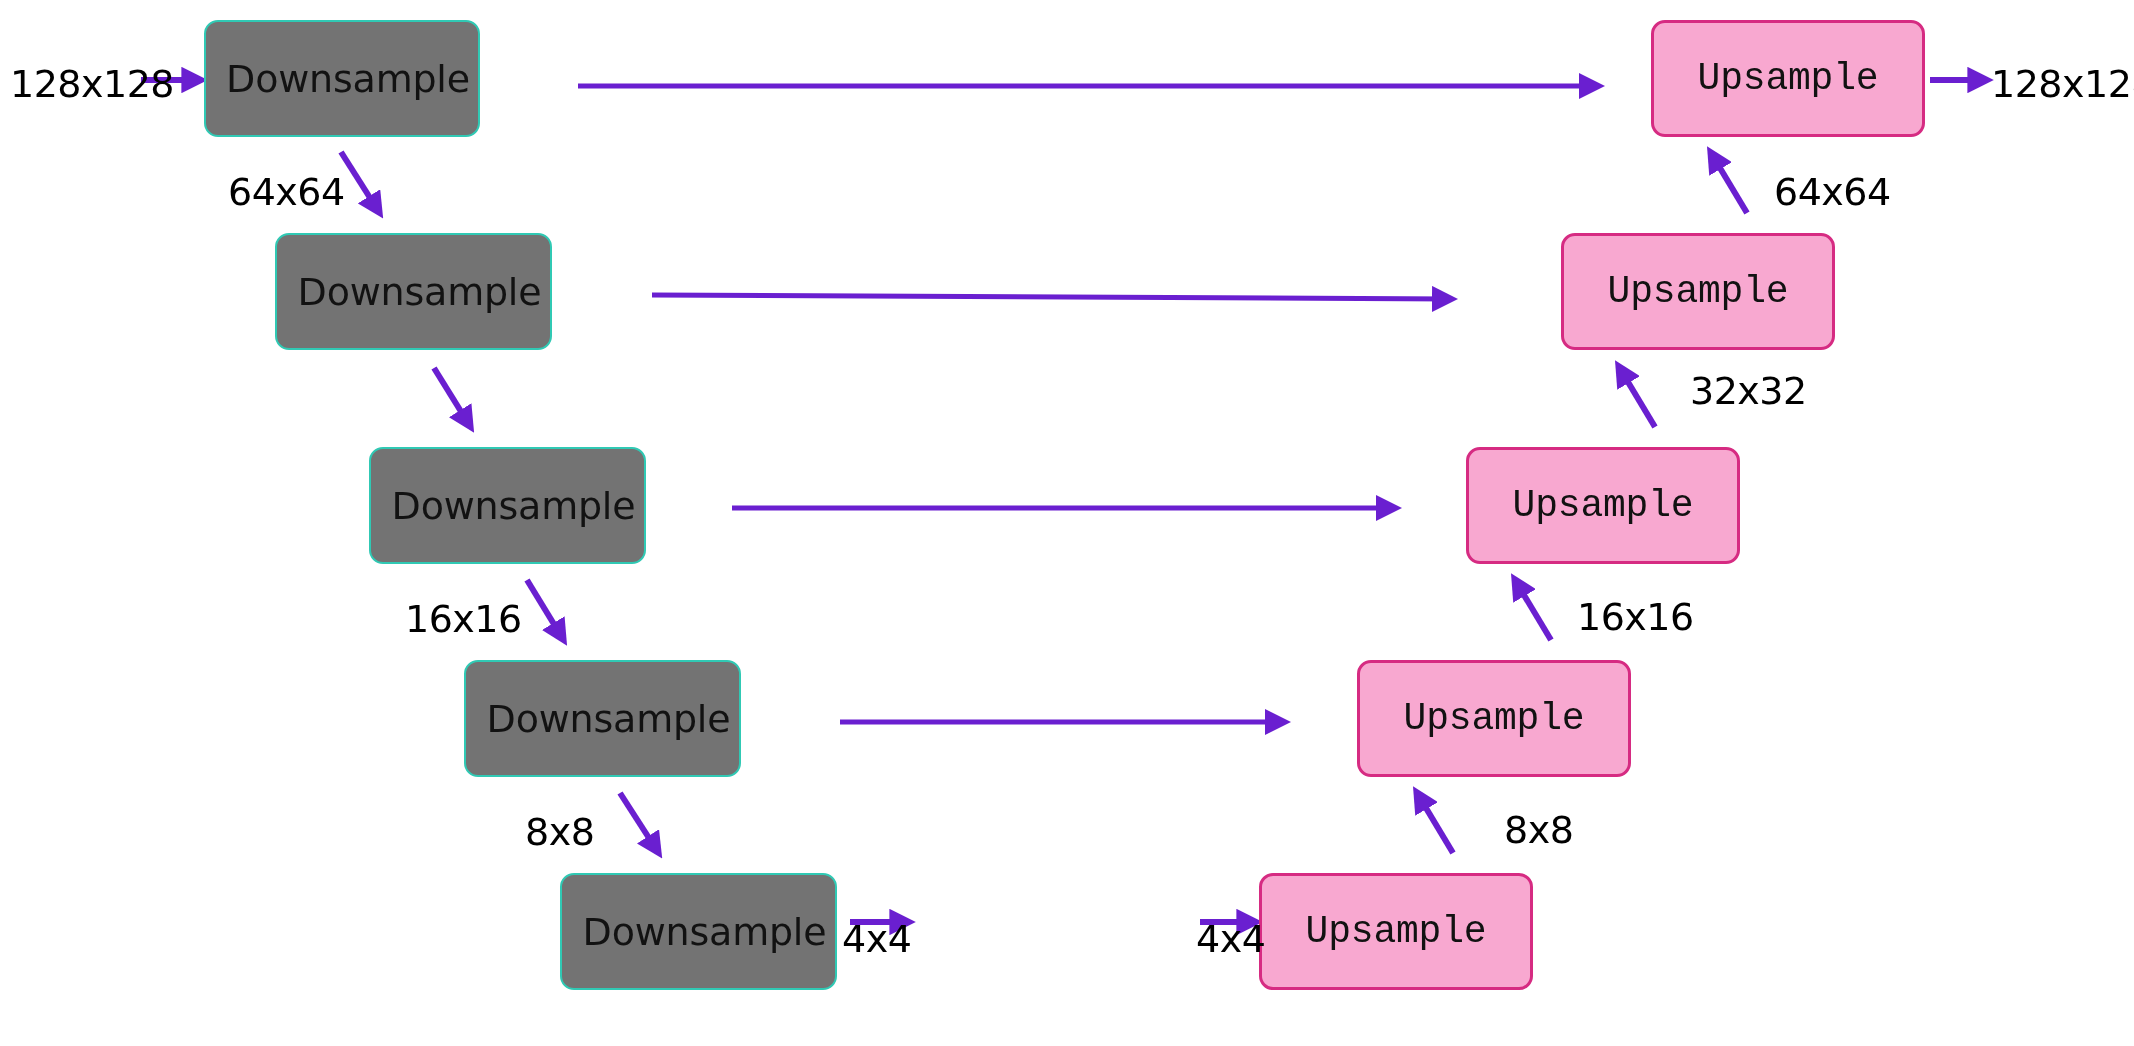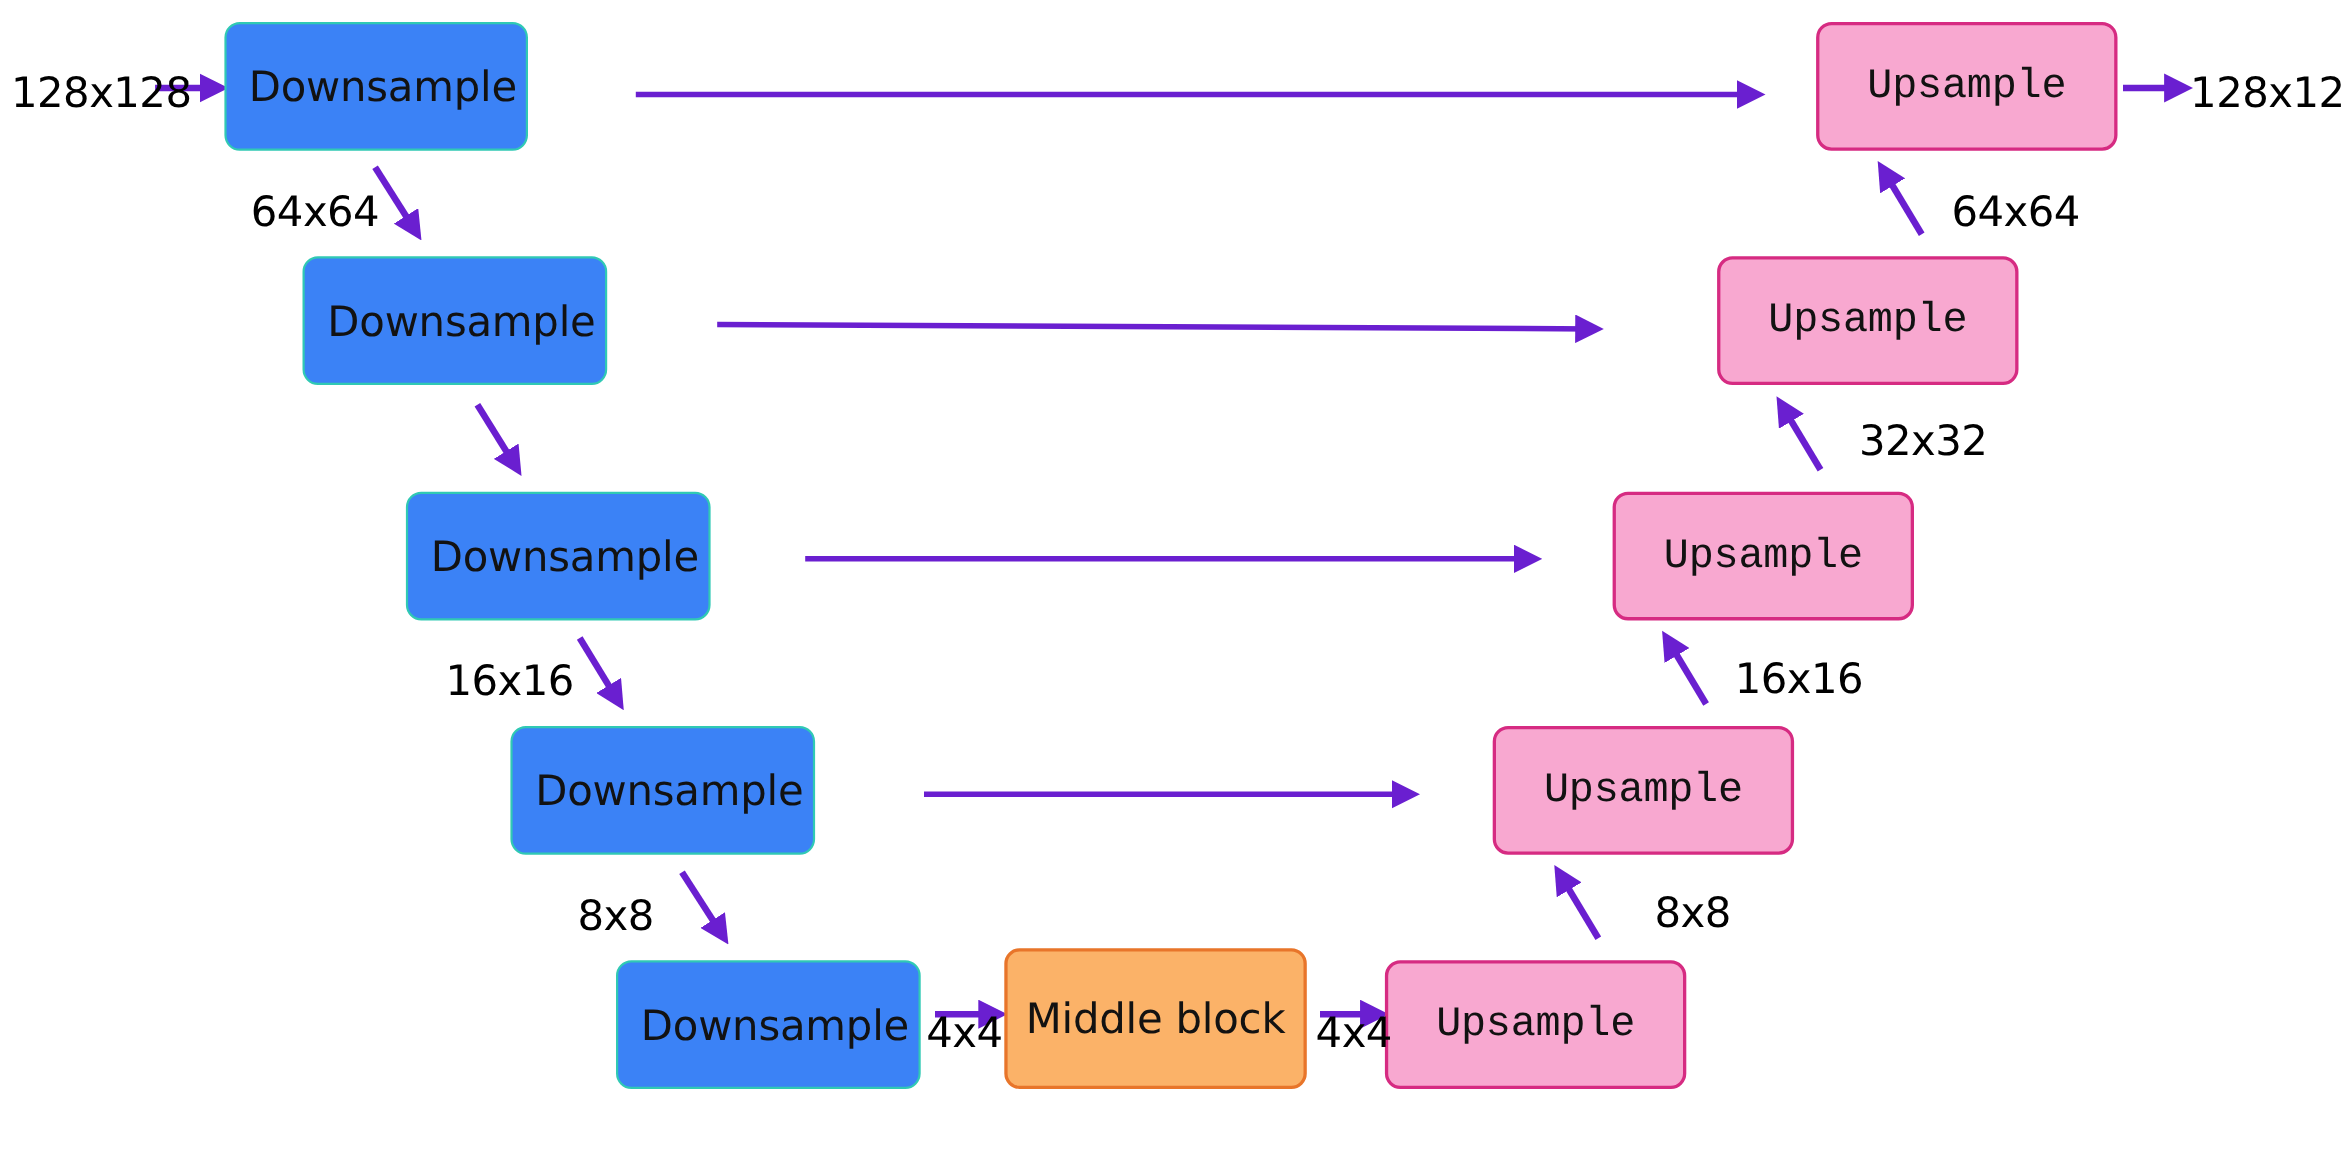--- a/index.html
+++ b/index.html
@@ -32,21 +32,21 @@
     display: flex;
     align-items: center;
     justify-content: center;
     font-size: 38px;
     color: #121212;
     font-family: "DejaVu Sans", sans-serif;
     letter-spacing: -0.2px;
     white-space: nowrap;
   }
   .node.down {
-    background: #3b82f6;
+    background: #737373;
     border: 2.5px solid #30C9B4;
     padding-left: 12px;
   }
   .node.up {
     background: #F8A8D0;
     border: 3px solid #D62B82;
     font-family: Liberation Mono, monospace;
   }
   .node.mid {
     background: #FBB268;
@@ -111,31 +111,30 @@
       <div class="node down" style="left: 560px; top: 873px; width: 277px; height: 117px;">Downsample</div>
     </div>
   <div id="up-nodes">
       <div class="node up" style="left: 1651px; top: 20px; width: 274px; height: 117px;">Upsample</div>
       <div class="node up" style="left: 1561px; top: 233px; width: 274px; height: 117px;">Upsample</div>
       <div class="node up" style="left: 1466px; top: 447px; width: 274px; height: 117px;">Upsample</div>
       <div class="node up" style="left: 1357px; top: 660px; width: 274px; height: 117px;">Upsample</div>
       <div class="node up" style="left: 1259px; top: 873px; width: 274px; height: 117px;">Upsample</div>
     </div>
 
-  <div class="node mid" id="middle-node" style="left: 913px; top: 862px; width: 275px; height: 128px;">Middle block</div>
 
   <div id="io-label-group">
       <div class="label" style="left: 10px; top: 62px;">128x128</div>
       <div class="label" style="left: 1991px; top: 62px;">128x128</div>
     </div>
   <div id="res-label-group">
       <div class="label" style="left: 228px; top: 170px;">64x64</div>
       <div class="label" style="left: 405px; top: 597px;">16x16</div>
       <div class="label" style="left: 525px; top: 810px;">8x8</div>
       <div class="label" style="left: 842px; top: 917px;">4x4</div>
       <div class="label" style="left: 1196px; top: 917px;">4x4</div>
       <div class="label" style="left: 1504px; top: 808px;">8x8</div>
       <div class="label" style="left: 1577px; top: 595px;">16x16</div>
-      <div class="label" style="left: 1690px; top: 379px;">32x32</div>
+      <div class="label" style="left: 1690px; top: 369px;">32x32</div>
       <div class="label" style="left: 1774px; top: 170px;">64x64</div>
     </div>
 
 </div>
 
 </body></html>

